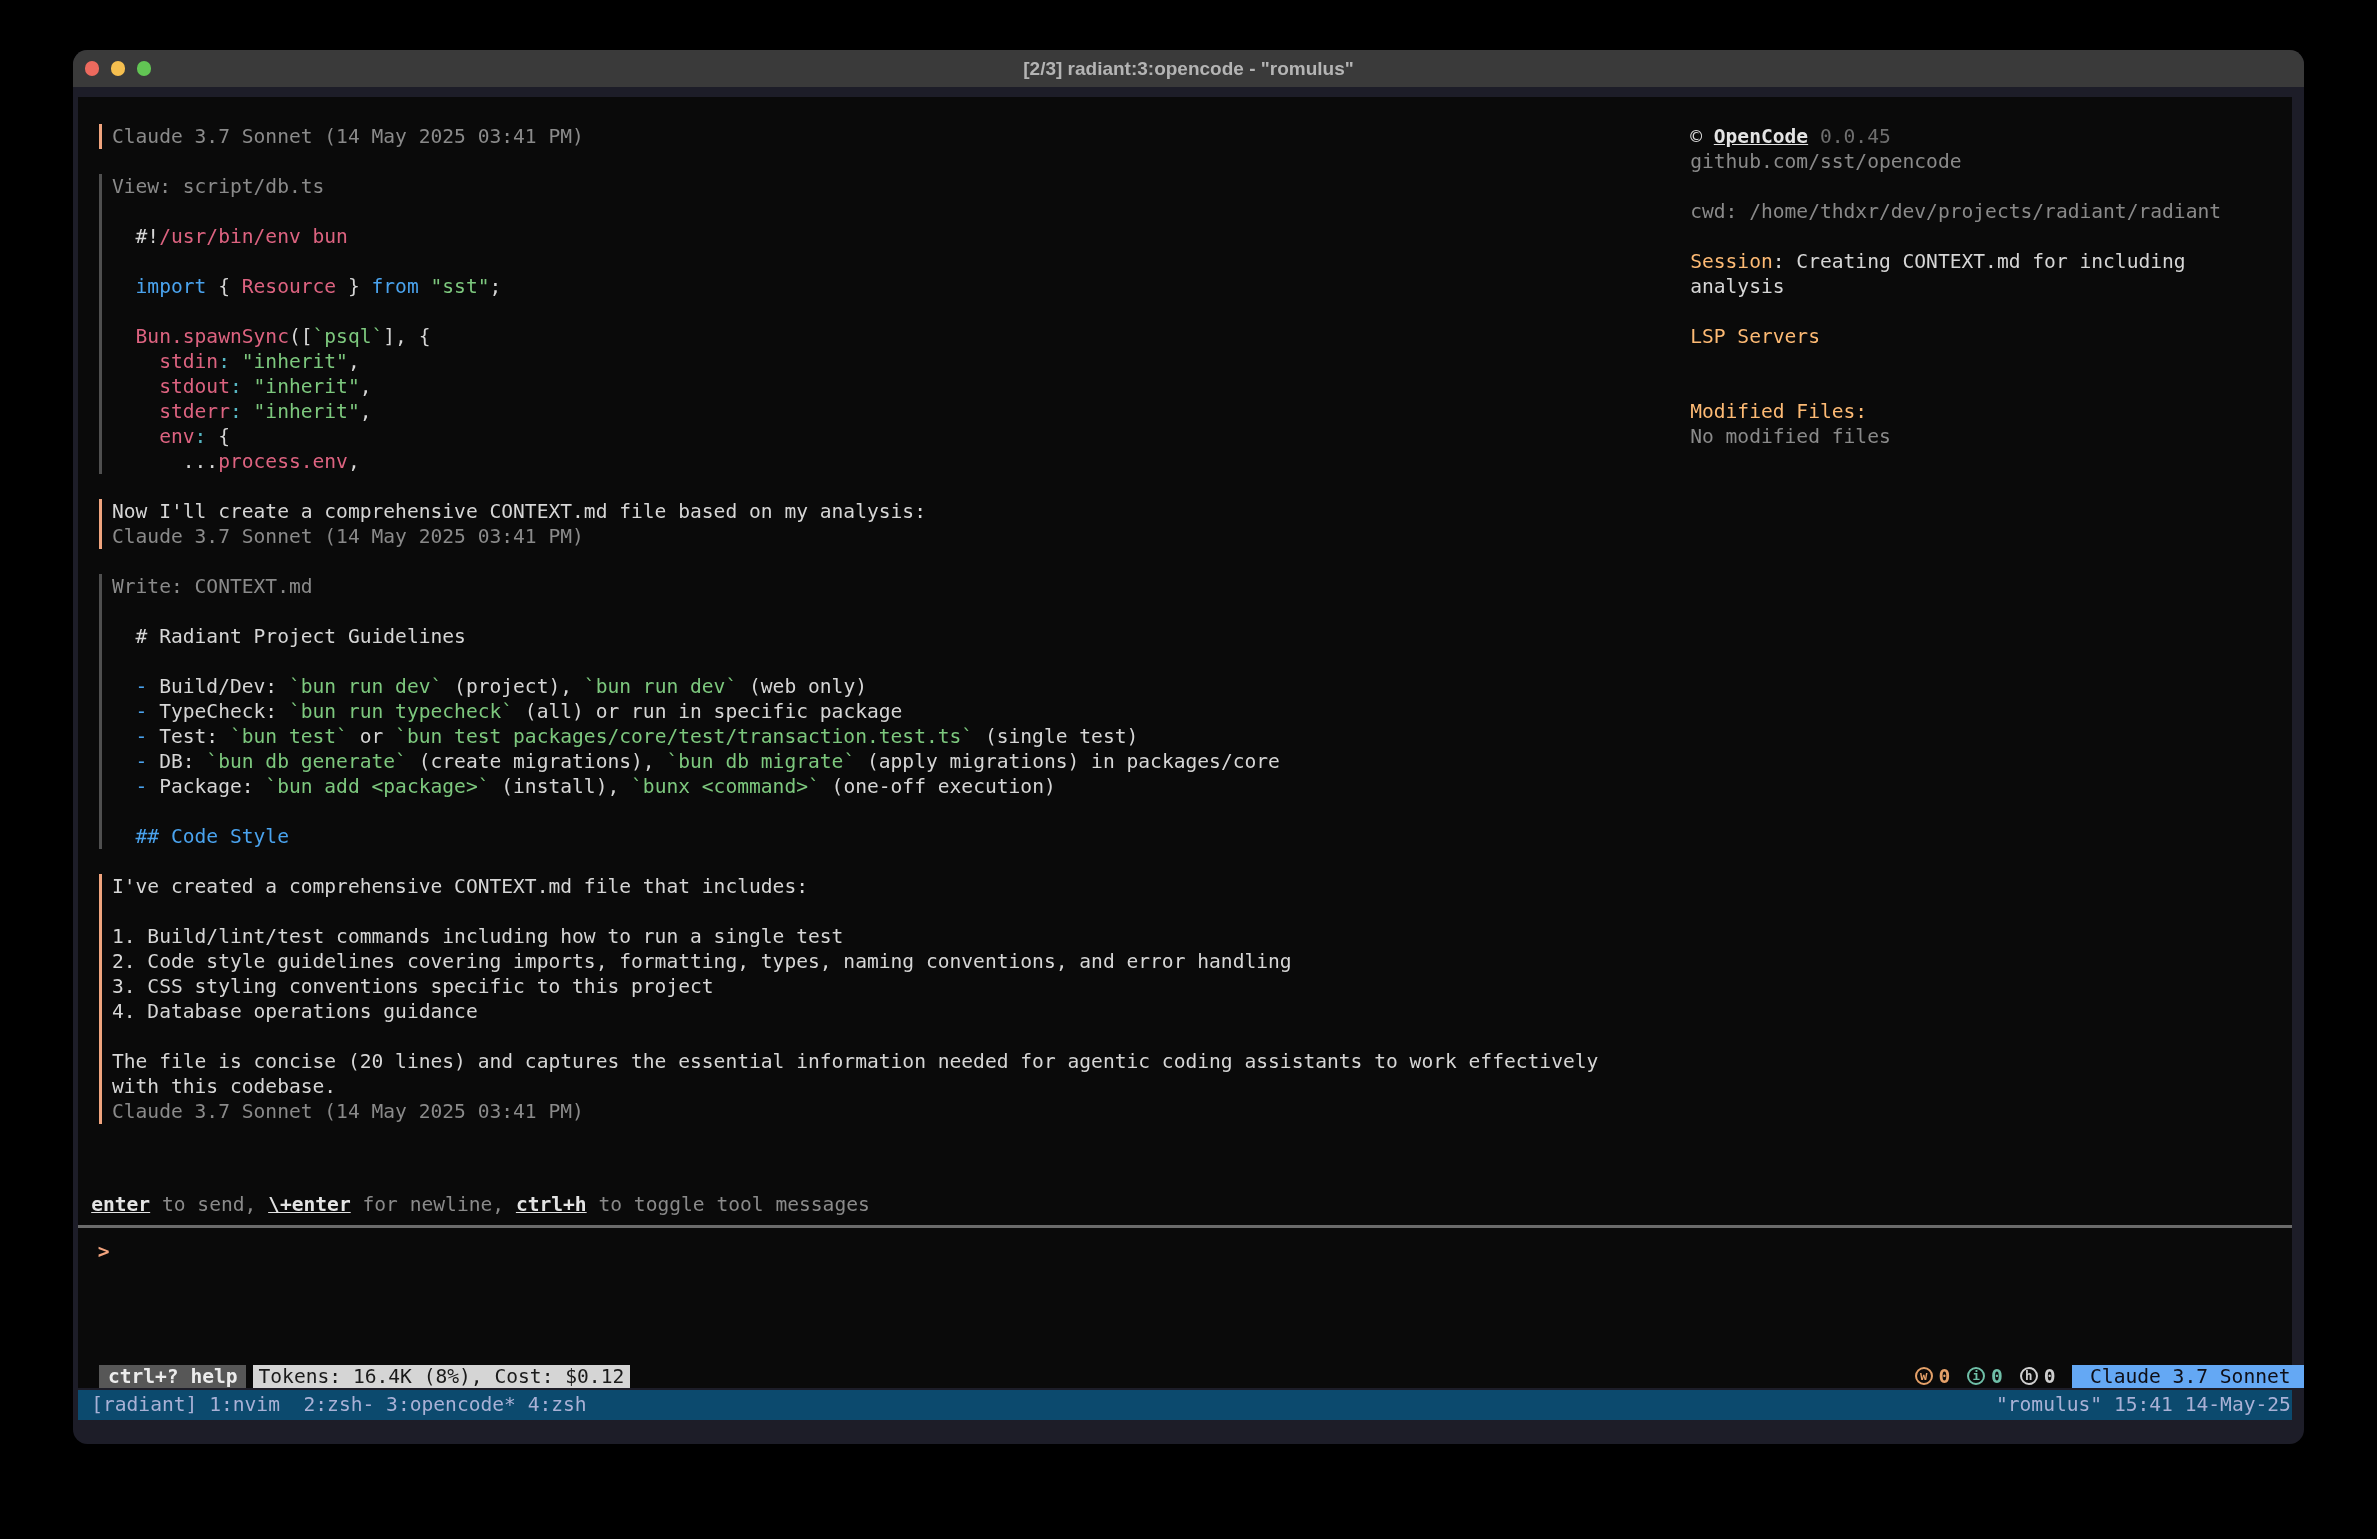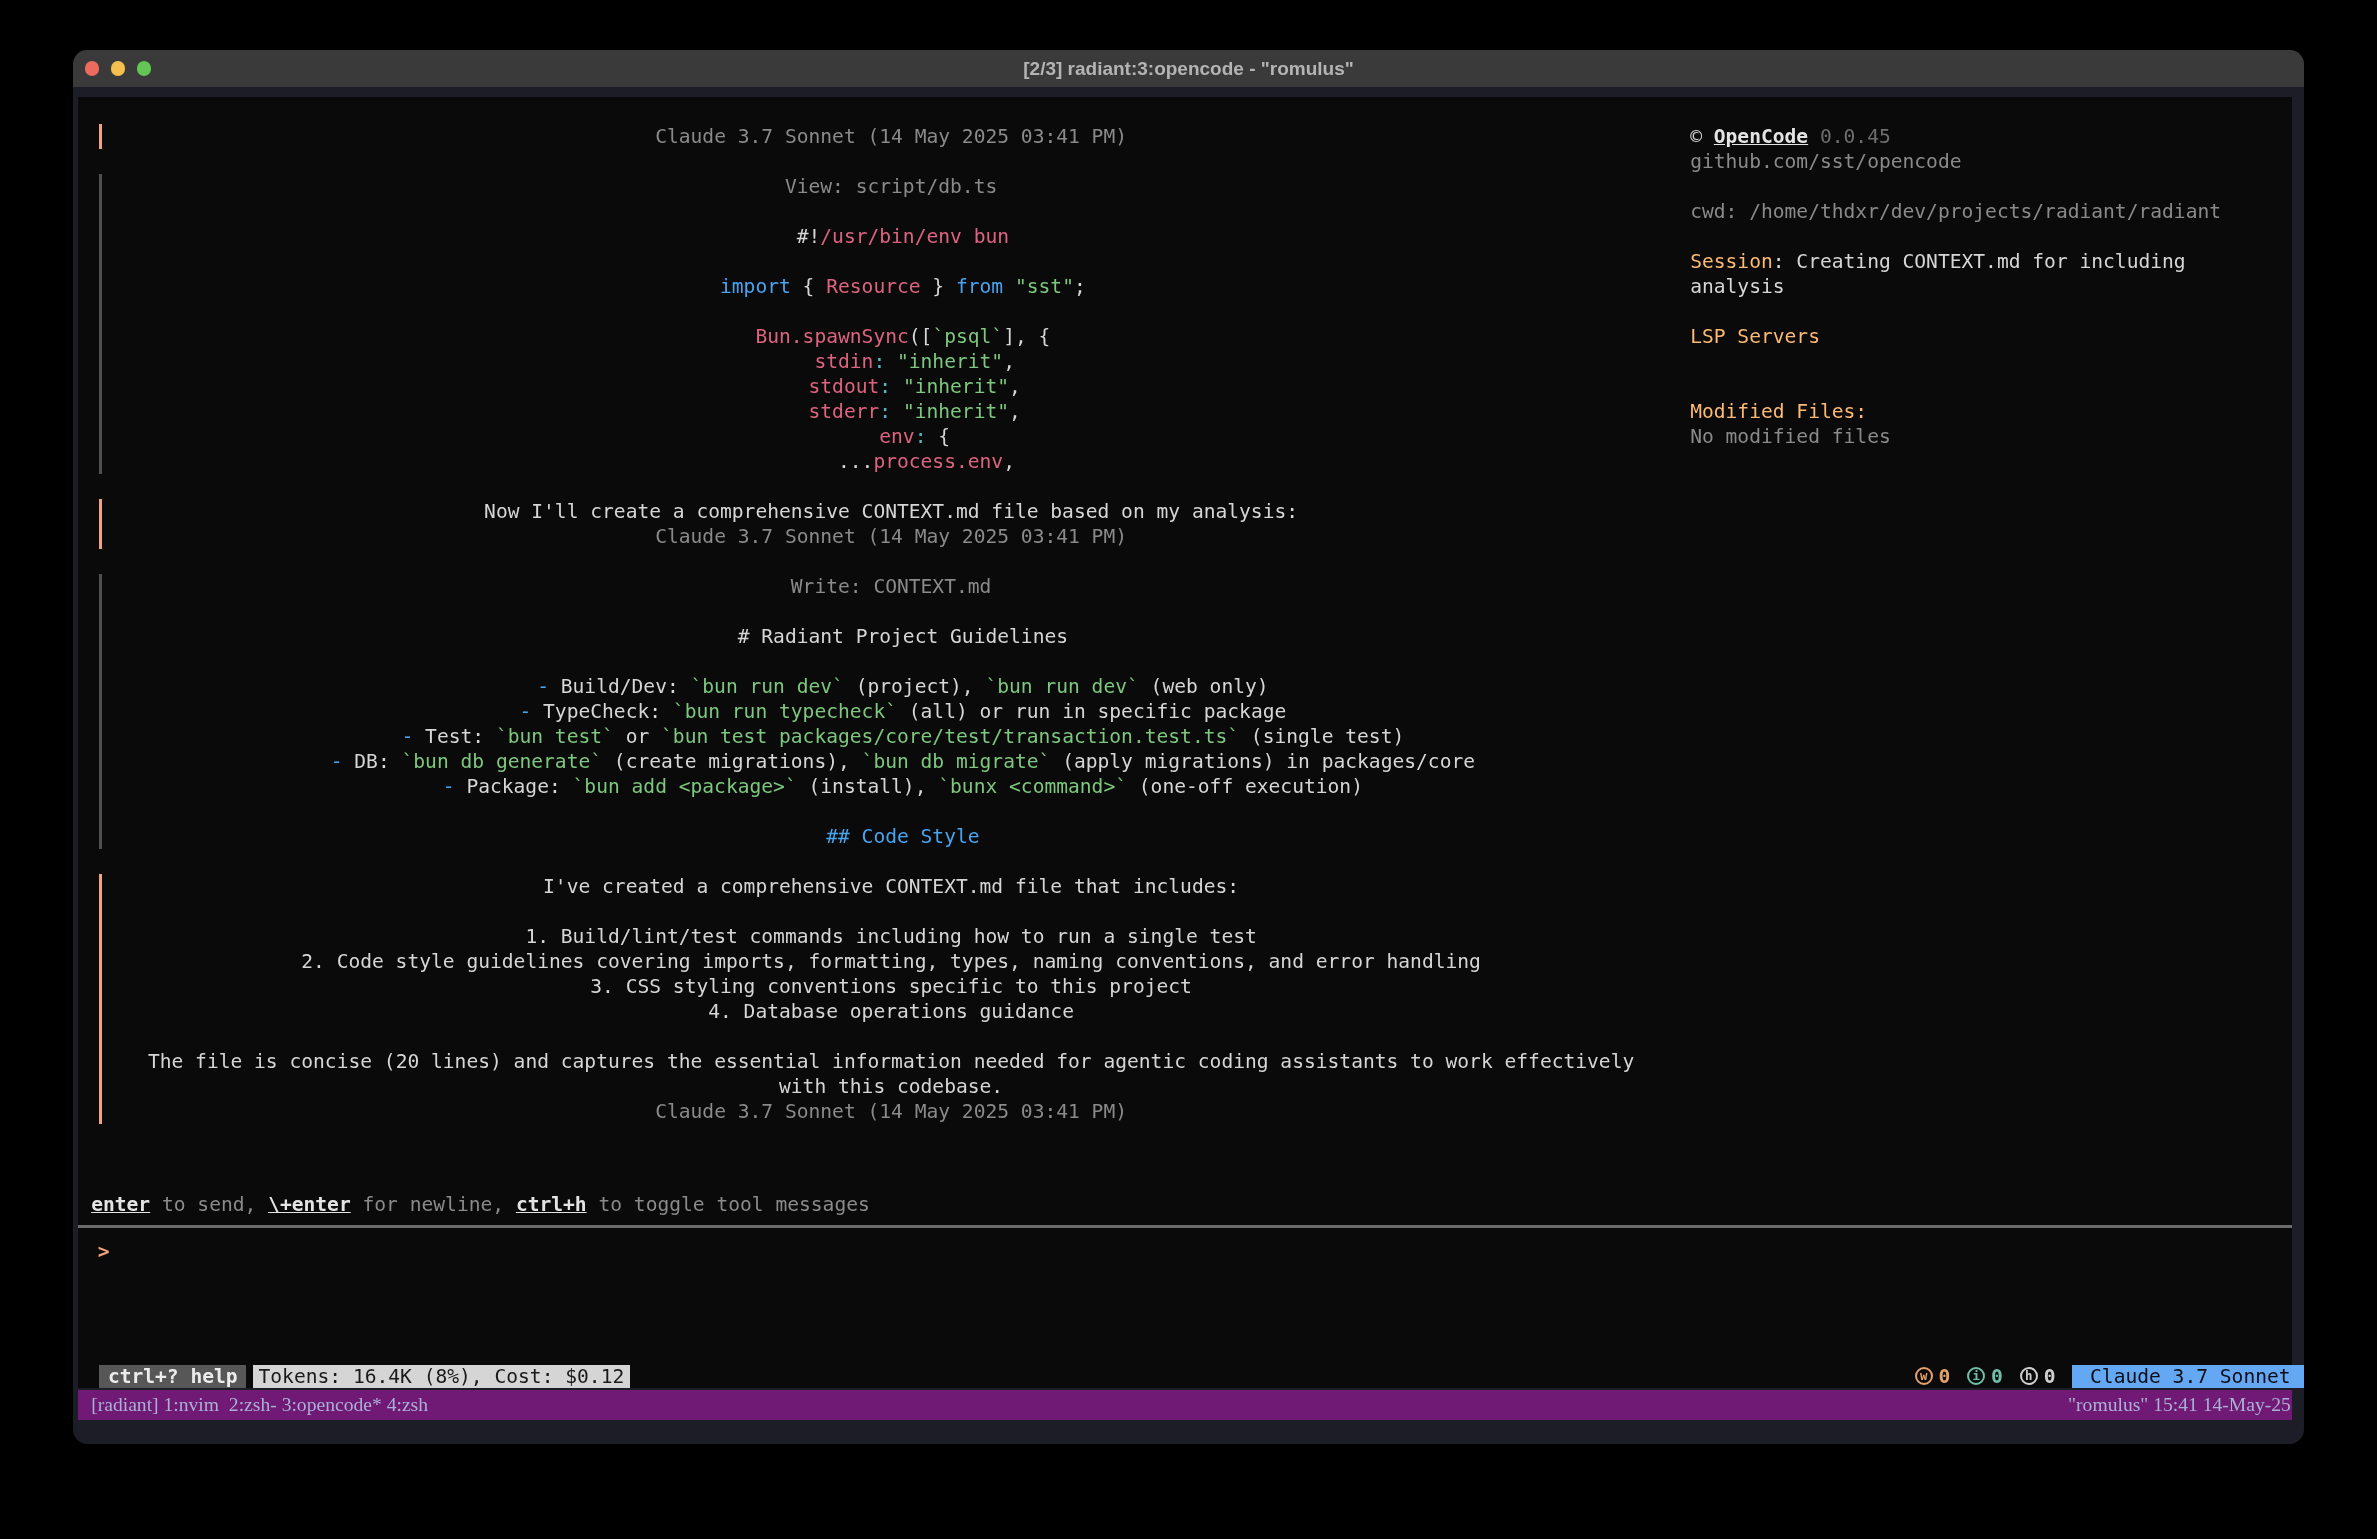--- a/index.html
+++ b/index.html
@@ -19,21 +19,21 @@
   .light{width:14.4px;height:14.4px;border-radius:50%;}
   .light.red{background:#ed6a5e;} .light.yellow{background:#f5bf4f;} .light.green{background:#62c554;}
 
   
   .tui{position:absolute;left:5.2px;top:47px;width:2214px;height:1291px;background:#0a0a0a;}
 
   .row{height:25px;line-height:25px;font-size:19.6px;white-space:pre;}
 
   
   .chat{position:absolute;left:13px;top:27px;width:1579px;}
-  .block{margin-left:7.8px;border-left:3.9px solid #4f4f4f;padding-left:10px;text-align:center;}
+  .block{margin-left:7.8px;border-left:3.9px solid #4f4f4f;padding-left:10px;}
   .block + .block{margin-top:25px;}
   .block.orange{border-left-color:#f0a47e;}
   .block.gray{border-left-color:#4f4f4f;}
 
   
   .sidebar{position:absolute;left:1612px;top:27px;width:692px;}
 
   
   .c-white{color:#d6d6d6;}
   .c-wb{color:#e4e4e4;font-weight:bold;text-decoration:underline;}
@@ -60,23 +60,23 @@
   .diag{display:flex;align-items:center;gap:6.5px;margin-right:17px;}
   .diag-item{display:flex;align-items:center;gap:5.9px;margin-left:10.4px;}
   .diag-circle{width:18px;height:18px;border-radius:50%;border:2px solid;box-sizing:border-box;
                display:flex;align-items:center;justify-content:center;
                font-size:12.4px;font-weight:bold;line-height:1;}
   .diag-count{font-size:19.6px;font-weight:bold;}
   .badge-model{height:23.5px;line-height:23.5px;background:#64a8f4;color:#0e0e16;
                font-size:19.6px;padding:0 17.6px;white-space:pre;}
 
   
-  .tmuxbar{position:absolute;left:5.2px;top:1340px;width:2214px;height:30px;background:#701a75;
+  .tmuxbar{position:absolute;left:5.2px;top:1340px;width:2214px;height:30px;background:#0c4a6e;
            display:flex;align-items:center;justify-content:space-between;
-           padding:0 1.3px 0 13px;box-sizing:border-box;font-family:Liberation Serif, serif;}
+           padding:0 1.3px 0 13px;box-sizing:border-box;}
   .tmuxbar span{font-size:19.6px;line-height:30px;color:#a9b1d6;white-space:pre;}
 </style>
 </head>
 <body>
 
 <div class="window">
 
   <div class="titlebar">
     <div class="lights">
       <div class="light red"></div>

